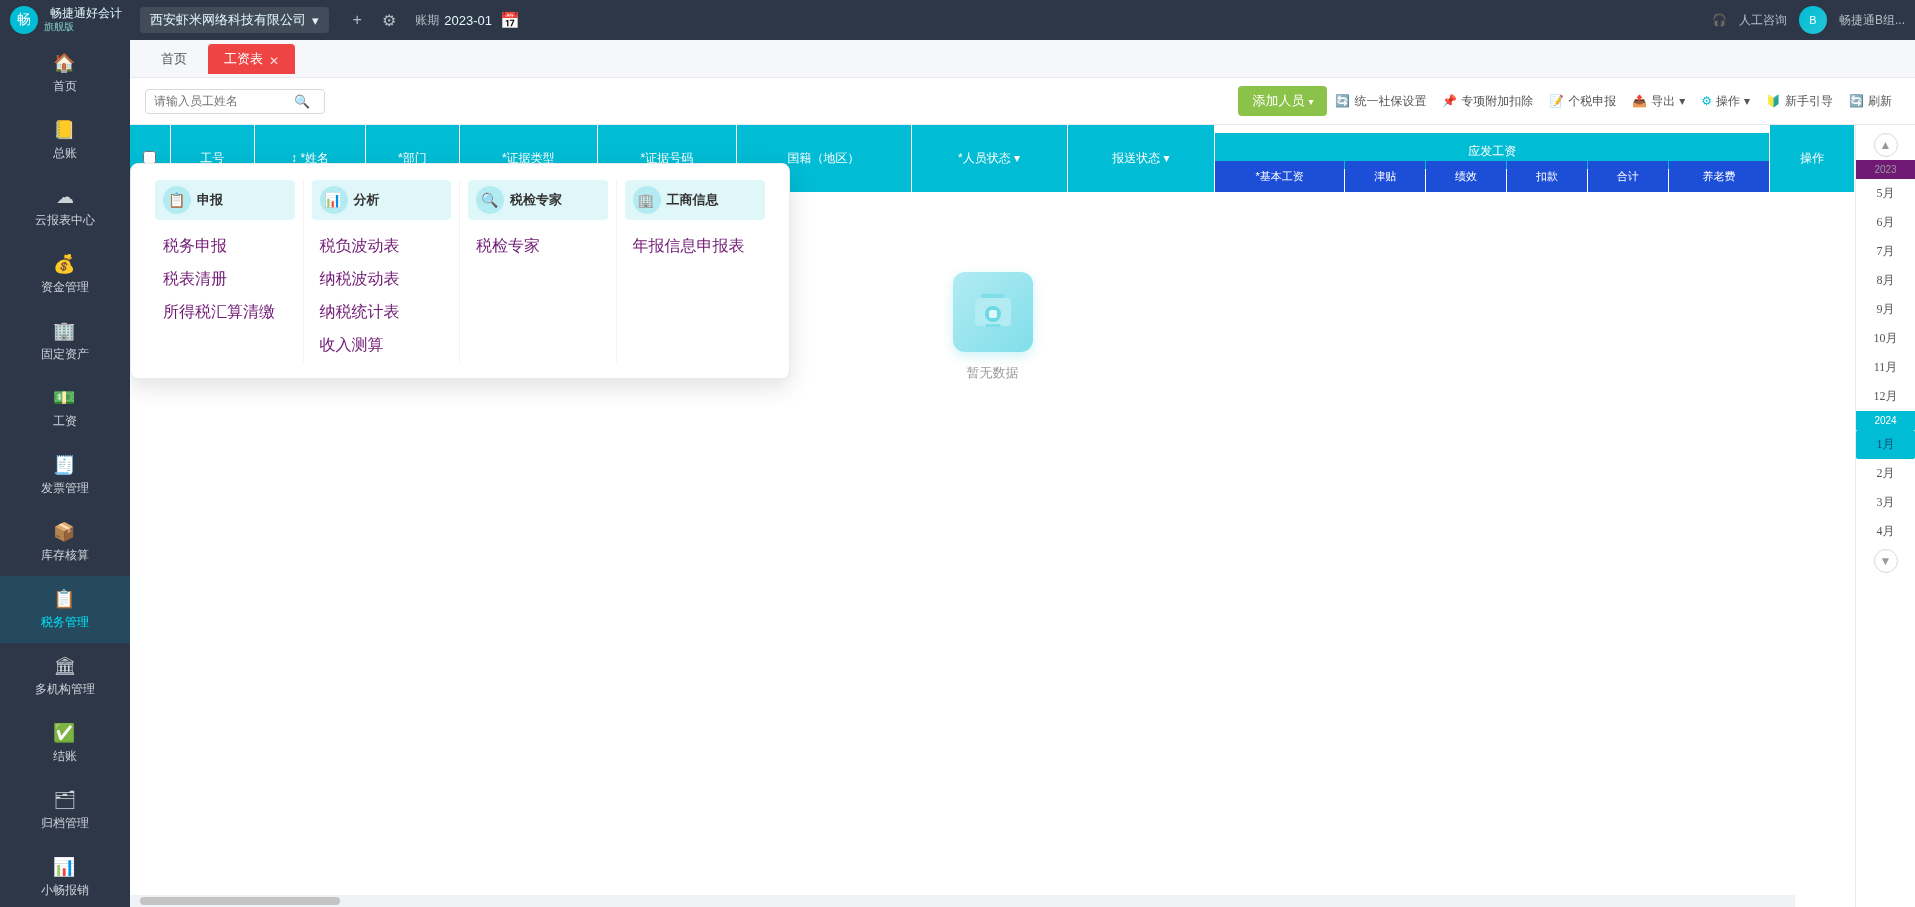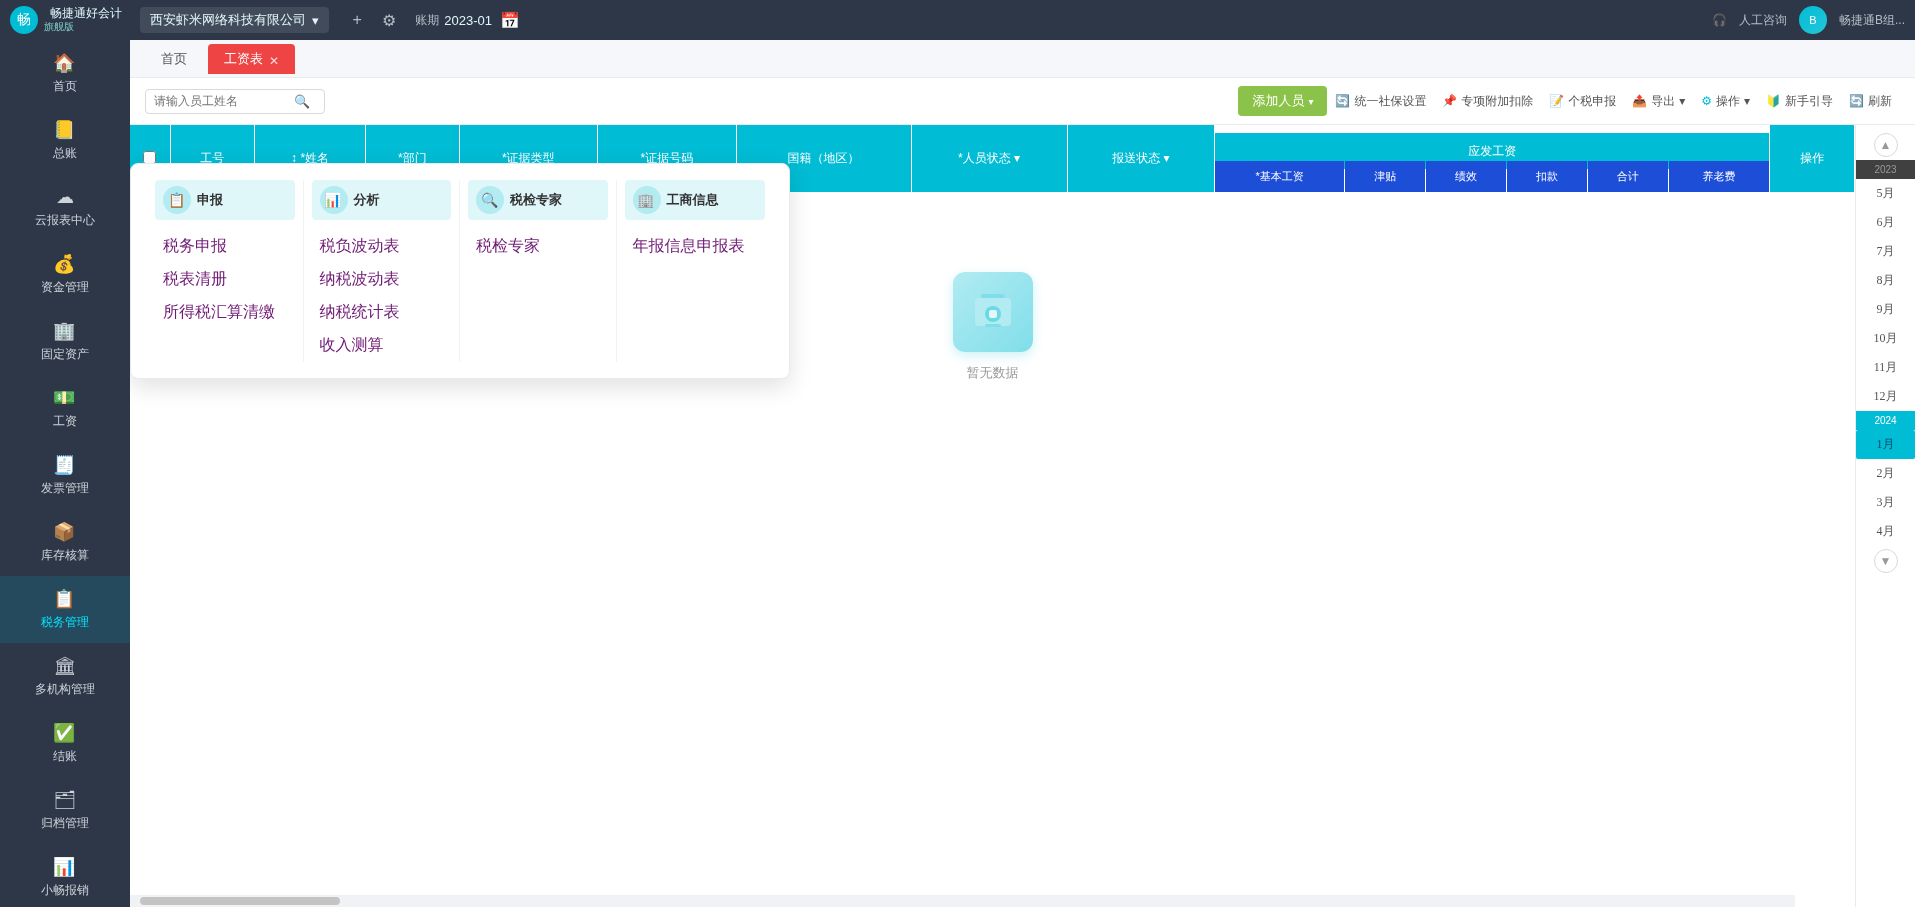--- a/index.html
+++ b/index.html
@@ -248,21 +248,21 @@
       display: flex; flex-direction: column;
       align-items: center;
       font-size: 12px;
       overflow-y: auto;
       padding: 5px 0;
     }
     .cal-year {
       font-size: 10px; color: #999;
       padding: 4px 0;
       width: 100%; text-align: center;
-      background: #404040;
+      background: #701a75;
     }
     .cal-month {
       width: 100%;
       text-align: center;
       padding: 6px 0;
       cursor: pointer;
       color: #555;
       font-size: 12px;
       font-family: Liberation Serif, serif;
     }

